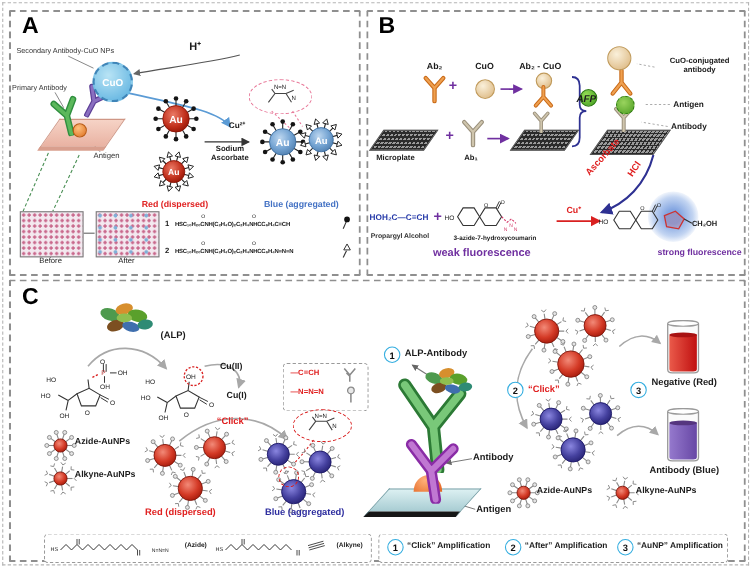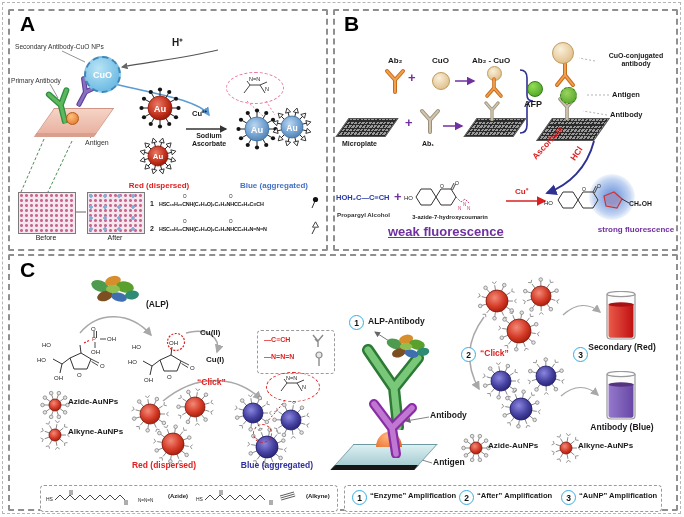--- a/index.html
+++ b/index.html
@@ -228,21 +228,21 @@
         <line x1="21.185184691083315" y1="10.785685185856638" x2="22.843354250787712" y2="4.552469826889027" stroke="#222" stroke-width="1"></line>
         <polygon points="23.76884423759947,1.073465905604781 25.124595697234508,6.090630242129689 20.09936781093504,4.7538113722904844" fill="#fff" stroke="#222" stroke-width="0.9"></polygon>
         <line x1="24.999582861510685" y1="12.978787041810657" x2="29.552207503480556" y2="8.409748973537567" stroke="#222" stroke-width="1"></line>
         <polygon points="32.093207303649784,5.859588191245612 30.75874034064911,10.882455691455 27.075174766227395,7.212122646766111" fill="#fff" stroke="#222" stroke-width="0.9"></polygon>
         <line x1="27.20639764927266" y1="16.785268047367317" x2="33.43360527725015" y2="15.104677330369576" stroke="#222" stroke-width="1"></line>
         <polygon points="36.90925604635386,14.166673209254558 33.24214000577952,17.84937058277879 31.887245164168935,12.82898613851787" fill="#fff" stroke="#222" stroke-width="0.9"></polygon>
         <circle cx="19" cy="19" r="10" fill="url(#gradAuRed)" stroke="#8a1608" stroke-width="0.8"></circle>
         <text x="19" y="22.2" text-anchor="middle" font-size="7.800000000000001" font-weight="bold" fill="#fff">Au</text>
       </svg></span>
 
-  <div class="t b" style="left:192px;top:110px;font-size:7.5px;">Cu²⁺</div>
+  <div class="t b" style="left:208px;top:110px;font-size:7.5px;">Cu²⁺</div>
   <div class="t b pre tc" style="left:180px;top:132px;width:58px;font-size:7px;">Sodium
 Ascorbate</div>
 
   <span class="np" style="left: 236px; top: 108px; width: 42px; height: 42px;"><svg width="42" height="42" viewBox="0 0 42 42">
         <line x1="31.2" y1="21" x2="37.95" y2="21" stroke="#222" stroke-width="1"></line>
         <circle cx="39.480000000000004" cy="21" r="2.1" fill="#141414"></circle>
         <line x1="29.833459118601276" y1="26.099999999999998" x2="35.67913059414624" y2="29.474999999999998" stroke="#222" stroke-width="1"></line>
         <circle cx="37.00414946193643" cy="30.24" r="2.1" fill="#141414"></circle>
         <line x1="26.1" y1="29.833459118601276" x2="29.475" y2="35.67913059414623" stroke="#222" stroke-width="1"></line>
         <circle cx="30.240000000000002" cy="37.00414946193642" r="2.1" fill="#141414"></circle>
@@ -337,21 +337,21 @@
   <div class="t b" style="left:408px;top:71px;font-size:13px;color:#7030a0;">+</div>
   <div class="t b" style="left:432px;top:56px;font-size:8px;">CuO</div>
   <div class="sphere" style="left:432px;top:72px;width:16px;height:16px;background:radial-gradient(circle at 38% 32%,#faf0da,#d9b278);border:0.5px solid #c09a5a;"></div>
   <div class="t b" style="left:472px;top:56px;font-size:8px;">Ab₂ - CuO</div>
   <div class="sphere" style="left:487px;top:66px;width:13px;height:13px;background:radial-gradient(circle at 38% 32%,#faf0da,#d9b278);border:0.5px solid #c09a5a;"></div>
   <svg class="chem" style="left:484px;top:77px;" width="20" height="22" viewBox="0 0 20 22">
     <path d="M10 2 V11 M10 11 L3 19 M10 11 L17 19" fill="none" stroke="#c96a18" stroke-width="3.6" stroke-linecap="round"></path>
     <path d="M10 2 V11 M10 11 L3 19 M10 11 L17 19" fill="none" stroke="#efa050" stroke-width="1.8" stroke-linecap="round"></path>
   </svg>
   <div class="sphere" style="left:527px;top:81px;width:14px;height:14px;background:radial-gradient(circle at 35% 30%,#95dd55,#3f9a1e);border:0.5px solid #2f7d14;"></div>
-  <div class="t b" style="left:524px;top:99px;font-size:9px;">AFP</div>
+  <div class="t b" style="left:524px;top:85px;font-size:9px;font-style:italic;">AFP</div>
 
   <div class="microplate" style="left:342px;top:118px;width:48px;height:17px;"></div>
   <div class="t b" style="left:405px;top:116px;font-size:13px;color:#7030a0;">+</div>
   <svg class="chem" style="left:419px;top:108px;" width="22" height="26" viewBox="0 0 22 26">
     <path d="M11 24 V12 M11 12 L3 3 M11 12 L19 3" fill="none" stroke="#9a907c" stroke-width="4" stroke-linecap="round"></path>
     <path d="M11 24 V12 M11 12 L3 3 M11 12 L19 3" fill="none" stroke="#cfc5ad" stroke-width="2" stroke-linecap="round"></path>
   </svg>
   <div class="microplate" style="left:470px;top:118px;width:48px;height:17px;"></div>
   <svg class="chem" style="left:483px;top:101px;" width="18" height="20" viewBox="0 0 18 20">
     <path d="M9 19 V9 M9 9 L3 2 M9 9 L15 2" fill="none" stroke="#9a907c" stroke-width="3.2" stroke-linecap="round"></path>
@@ -389,21 +389,21 @@
     <path d="M47 9 L50 3 M48.5 10 L51.5 4" stroke="#333" stroke-width="0.9"></path>
     <text x="0" y="20" font-size="6" fill="#222">HO</text>
     <text x="36" y="8" font-size="5" fill="#222">O</text>
     <text x="51" y="5" font-size="5" fill="#222">O</text>
     <path d="M52 17 L57 22 L61 19 L65 23" fill="none" stroke="#d43a6a" stroke-width="1" stroke-dasharray="2,1.3"></path>
     <text x="54" y="30" font-size="4.5" fill="#d43a6a">N</text>
     <text x="59" y="26" font-size="4.5" fill="#d43a6a">N</text>
     <text x="63" y="30" font-size="4.5" fill="#d43a6a">N</text>
   </svg>
   <div class="t b tc" style="left:394px;top:214px;width:112px;font-size:5.8px;">3-azide-7-hydroxycoumarin</div>
-  <div class="t b tc" style="left:388px;top:225px;width:100px;font-size:13px;color:#7030a0;text-decoration:underline;">weak fluorescence</div>
+  <div class="t b tc" style="left:388px;top:225px;width:100px;font-size:10px;color:#7030a0;">weak fluorescence</div>
   <div class="t b" style="left:515px;top:187px;font-size:8px;color:#e02020;">Cu⁺</div>
 
   <div class="glow" style="left:589px;top:174px;"></div>
   <svg class="chem" style="left:548px;top:182px;z-index:7;" width="88" height="34" viewBox="0 0 88 34">
     <polygon points="10,18 15,10 25,10 30,18 25,26 15,26" fill="none" stroke="#333" stroke-width="1"></polygon>
     <polygon points="30,18 35,10 45,10 50,18 45,26 35,26" fill="none" stroke="#333" stroke-width="1"></polygon>
     <path d="M45 10 L48 4 M46.5 11 L49.5 5" stroke="#333" stroke-width="0.9"></path>
     <text x="34" y="9" font-size="5" fill="#222">O</text>
     <text x="49" y="6" font-size="5" fill="#222">O</text>
     <polygon points="56,14 66,10 74,17 69,26 58,24" fill="rgba(220,70,70,0.18)" stroke="#c33" stroke-width="1.2"></polygon>
@@ -957,21 +957,21 @@
         <circle cx="36.27422852072773" cy="13.620353767242884" r="1.8" fill="#e4e4e4" stroke="#777" stroke-width="0.7"></circle>
         <circle cx="20" cy="20" r="11" fill="url(#gradBlue)" stroke="#191566" stroke-width="0.8"></circle>
       </svg></span>
 
   <svg class="chem" style="left:602px;top:291px;" width="38" height="50" viewBox="0 0 38 50">
     <path d="M5 3 L5 45 Q5 48 9 48 L29 48 Q33 48 33 45 L33 3" fill="#fbfbfb" stroke="#9a9a9a" stroke-width="1.2"></path>
     <path d="M6.5 14 L6.5 44.5 Q6.5 46.8 10 46.8 L28 46.8 Q31.5 46.8 31.5 44.5 L31.5 13 Z" fill="url(#gradRedLiq)"></path>
     <ellipse cx="19" cy="13.5" rx="12.5" ry="2.2" fill="#a81212"></ellipse>
     <ellipse cx="19" cy="3" rx="14" ry="2.6" fill="#fff" stroke="#9a9a9a" stroke-width="1.1"></ellipse>
   </svg>
-  <div class="t b tc" style="left:586px;top:343px;width:72px;font-size:8.5px;">Secondary (Red)</div>
+  <div class="t b tc" style="left:586px;top:343px;width:72px;font-size:8.5px;">Negative (Red)</div>
   <svg class="chem" style="left:602px;top:371px;" width="38" height="50" viewBox="0 0 38 50">
     <path d="M5 3 L5 45 Q5 48 9 48 L29 48 Q33 48 33 45 L33 3" fill="#fbfbfb" stroke="#9a9a9a" stroke-width="1.2"></path>
     <path d="M6.5 14 L6.5 44.5 Q6.5 46.8 10 46.8 L28 46.8 Q31.5 46.8 31.5 44.5 L31.5 13 Z" fill="url(#gradPurLiq)"></path>
     <ellipse cx="19" cy="13.5" rx="12.5" ry="2.2" fill="#55357f"></ellipse>
     <ellipse cx="19" cy="3" rx="14" ry="2.6" fill="#fff" stroke="#9a9a9a" stroke-width="1.1"></ellipse>
   </svg>
   <div class="t b tc" style="left:586px;top:423px;width:72px;font-size:8.5px;">Antibody (Blue)</div>
 
   <svg class="chem" style="left:362px;top:396px;" width="62" height="62" viewBox="0 0 62 62">
     <path d="M34 58 L30 32 M30 32 L12 8 M30 32 L50 12" fill="none" stroke="#8a2ca6" stroke-width="10" stroke-linecap="round"></path>
@@ -1035,21 +1035,21 @@
         <line x1="24.56023465012484" y1="6.978010631111985" x2="27.560079388691513" y2="7.3327380539226015" stroke="#8a8a8a" stroke-width="0.9"></line>
         <line x1="24.56023465012484" y1="6.978010631111985" x2="24.73181390607074" y2="3.9621425041990994" stroke="#8a8a8a" stroke-width="0.9"></line>
         <circle cx="15" cy="15" r="6" fill="url(#gradRed)" stroke="#7c150a" stroke-width="0.8"></circle>
       </svg></span>
   <div class="t b" style="left:578px;top:441px;font-size:8px;">Alkyne-AuNPs</div>
 
   <div class="legendbox" style="left:344px;top:485px;width:316px;height:25px;"></div>
   <div class="circled" style="left:352px;top:490px;">
       <span>1</span>
     </div>
-  <div class="t b" style="left:370px;top:492px;font-size:7.6px;">“Enzyme” Amplification</div>
+  <div class="t b" style="left:370px;top:492px;font-size:7.6px;">“Click” Amplification</div>
   <div class="circled" style="left:459px;top:490px;">
       <span>2</span>
     </div>
   <div class="t b" style="left:477px;top:492px;font-size:7.6px;">“After” Amplification</div>
   <div class="circled" style="left:561px;top:490px;">
       <span>3</span>
     </div>
   <div class="t b" style="left:579px;top:492px;font-size:7.6px;text-align:center;">“AuNP” Amplification</div>
 
 </div>

